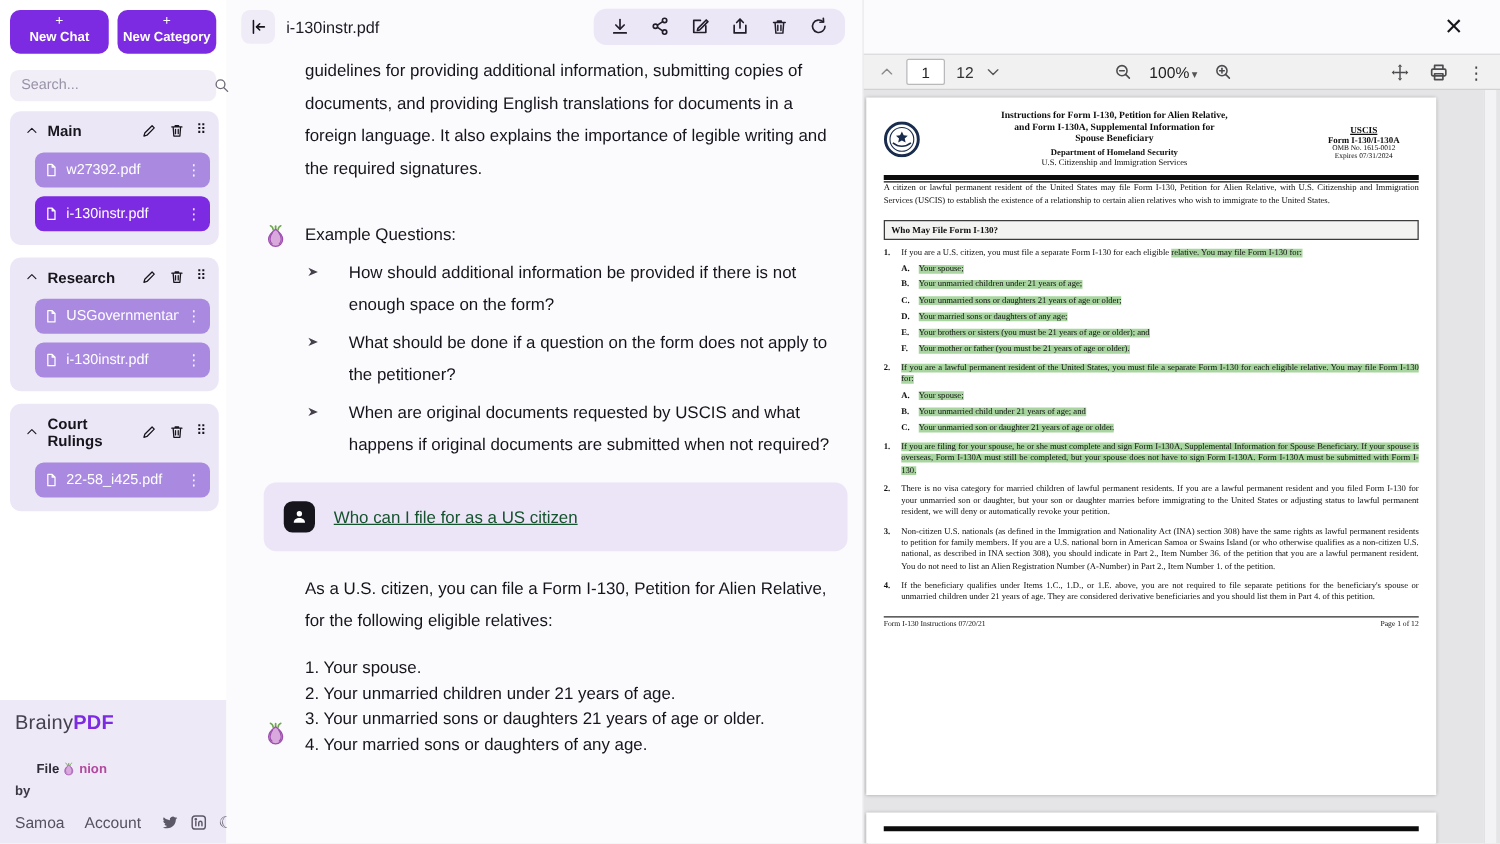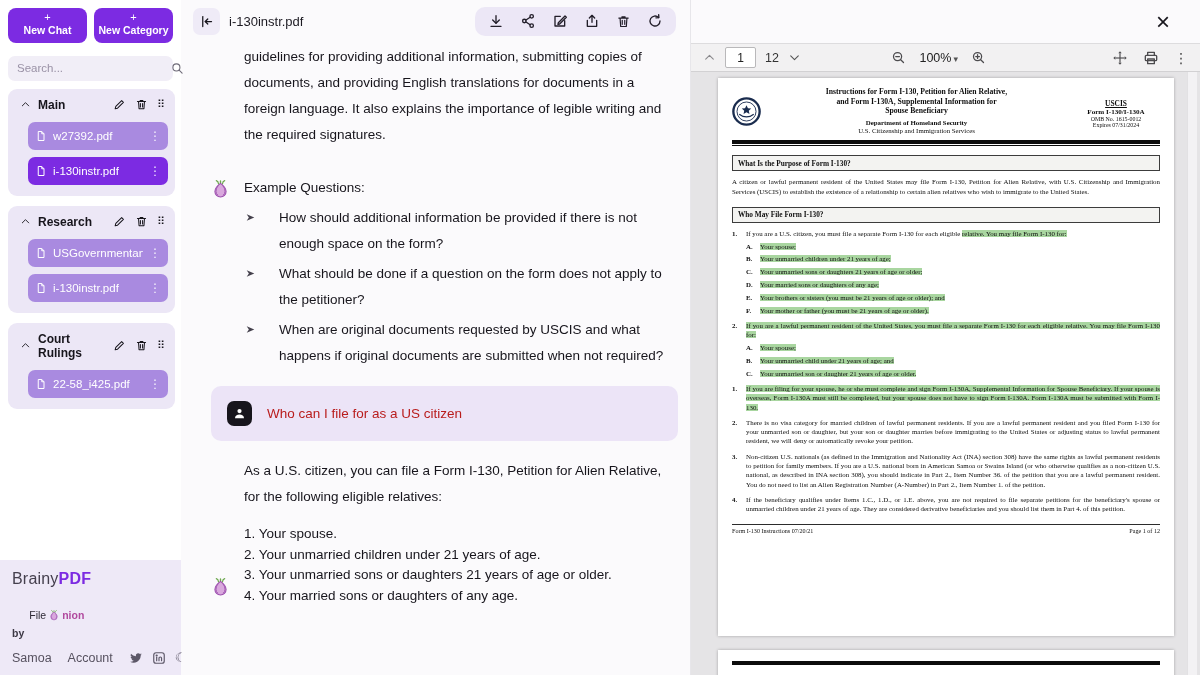--- a/index.html
+++ b/index.html
@@ -31,21 +31,21 @@
   .file { margin:7px 0 0 13px; background:#a98ae0; color:#fff; border-radius:7px; height:28px;
           display:flex; align-items:center; gap:6px; padding:0 7px; font-size:11.5px; cursor:pointer; }
   .file.selected { background:#7c2be2; }
   .file .fname { flex:1; white-space:nowrap; overflow:hidden; }
   .file .kebab { font-size:12px; opacity:.9; }
   .side-footer { position:absolute; left:0; bottom:0; width:100%; background:#eee9f7; padding:10px 12px 10px; }
   .brand { font-size:16px; letter-spacing:.2px; color:#45404e; }
   .brand b { color:#7c2be2; font-weight:700; }
   .byline { font-size:10.5px; margin-top:3px; color:#3c3844; display:flex; align-items:center; gap:2px; }
   .byline .by { font-weight:700; margin-right:3px;margin-top:36px; }
-  .byline .fo1 { font-weight:400; color:#2e2a36; }
+  .byline .fo1 { font-weight:700; color:#2e2a36; }
   .byline .fo2 { font-weight:700; color:#b14a9e; }
   .foot-links { margin-top:11px; display:flex; align-items:center; gap:16px; font-size:12.5px; color:#56515f; }
   .foot-social { margin-left:auto; display:flex; gap:9px; align-items:center; color:#5d5868; }
   .foot-social .moon { font-size:13px; }
 
   
   .chat { width:510px; flex:none; background:#fbfafc; display:flex; flex-direction:column; border-right:1px solid #e7e6ea; }
   .chat-head { height:42px; flex:none; display:flex; align-items:center; gap:9px; padding:0 14px 0 12px; }
   .collapse-btn { width:27px; height:27px; border-radius:7px; background:#efebf7; display:grid; place-items:center; color:#17151c; cursor:pointer; }
   .chat-title { font-size:13px; color:#1c1a22; }
@@ -55,21 +55,21 @@
   .chat-body { flex:1; overflow:hidden; padding-top:2px; }
   .block { position:relative; margin:0 16px 0 63px; }
   .msg-text { font-size:13.5px; line-height:26px; color:#17151c; }
   .avatar { position:absolute; left:-34px; top:3px; width:21px; height:21px; }
   .qlist { margin-top:2px; }
   .qitem { display:flex; gap:22px; font-size:13.5px; line-height:26px; color:#17151c; margin-top:4px; }
   .qarrow { flex:none; margin-top:6px; color:#44404c; }
   .user-msg { margin:17px 12px 6px 30px; background:#ece4f7; border-radius:10px; padding:15px 16px;
               display:flex; align-items:center; gap:15px; }
   .uavatar { width:25px; height:25px; background:#17151c; border-radius:7px; display:grid; place-items:center; flex:none; }
-  .user-text { font-size:13.5px; color:#b91c1c; }
+  .user-text { font-size:13.5px; color:#14532d;text-decoration:underline; }
   .answer-intro { margin-top:17px; }
   .answer-list { margin-top:14px; font-size:13.5px; line-height:20.5px; color:#17151c; }
   .chat-input { flex:none; margin:10px 14px 16px 16px; background:#e9e2f6; border-radius:12px; height:43px;
                 display:flex; align-items:center; padding:0 15px; gap:10px; }
   .chat-input input { flex:1; border:0; background:transparent; outline:none; font-size:13.5px;
                       color:#3a3642; font-family:inherit; }
   .chat-input input::placeholder, .searchbox input::placeholder { color:#9a92a6; }
   .send { color:#8a8494; cursor:pointer; }
 
   
@@ -81,21 +81,21 @@
                     color:#4c4b4e; font-size:12.5px; }
   .vt-group { display:flex; align-items:center; gap:9px; }
   .page-input { width:31px; height:21px; background:#fff; border:1px solid #b9b8ba; border-radius:2px;
                 text-align:center; font-size:12px; color:#222; font-family:inherit; }
   .sp1 { flex:1.15; } .sp2 { flex:1.6; }
   .caret { font-size:9px; margin-left:2px; color:#555; }
   .doc-area { flex:1; position:relative; overflow:hidden; }
   .scroll-track { position:absolute; right:3px; top:0; bottom:0; width:10px; background:#f3f2f4; border-left:1px solid #e2e1e3; }
 
   
-  .pdf-page { position:absolute; left:27px; width:456px; background:#fff; box-shadow:0 0 3px rgba(0,0,0,.28);
+  .pdf-page { position:absolute; left:2px; width:456px; background:#fff; box-shadow:0 0 3px rgba(0,0,0,.28);
               font-family:"Liberation Serif", serif; color:#0e0e0e; }
   .page1 { top:6px; height:558px; padding:9px 14px 6px; }
   .page2 { top:578px; height:40px; padding:11px 14px 0; }
   .p2rule { height:4px; background:#0c0c0c; }
   .pdf-head { display:flex; gap:8px; }
   .seal { flex:none; margin-top:10px; }
   .head-center { flex:1; text-align:center; }
   .pdf-title { font-weight:700; font-size:7.7px; line-height:9.6px; }
   .pdf-dept { font-weight:700; font-size:6.9px; margin-top:3.5px; }
   .pdf-agency { font-size:6.8px; margin-top:1px; }
@@ -529,21 +529,20 @@
           <span class="head-right">
             <div class="hr-uscis">USCIS</div>
             <div class="hr-form">Form I-130/I-130A</div>
             <div class="hr-small">OMB No. 1615-0012</div>
             <div class="hr-small">Expires 07/31/2024</div>
           </span>
         </div>
         <div class="rule-thick"></div>
         <div class="rule-thin"></div>
 
-        <div class="secbox">What Is the Purpose of Form I-130?</div>
         <div class="p">A citizen or lawful permanent resident of the United States may file Form I-130, Petition for Alien Relative, with U.S. Citizenship and Immigration Services (USCIS) to establish the existence of a relationship to certain alien relatives who wish to immigrate to the United States.</div>
 
         <div class="secbox" style="margin-top:11px">Who May File Form I-130?</div>
 
         <div class="numitem">
           <span class="num">1.</span>
           <span class="p itext"><span>If you are a U.S. citizen, you must file a separate Form I-130 for each eligible </span><span class="hl">relative.  You may file Form I-130 for:</span></span>
         </div>
         <div class="sub">
             <span class="letter">A.</span>

